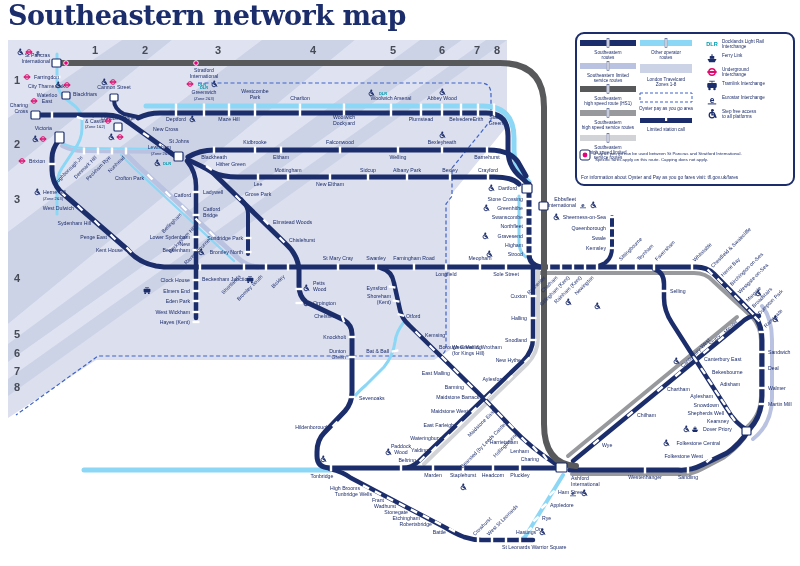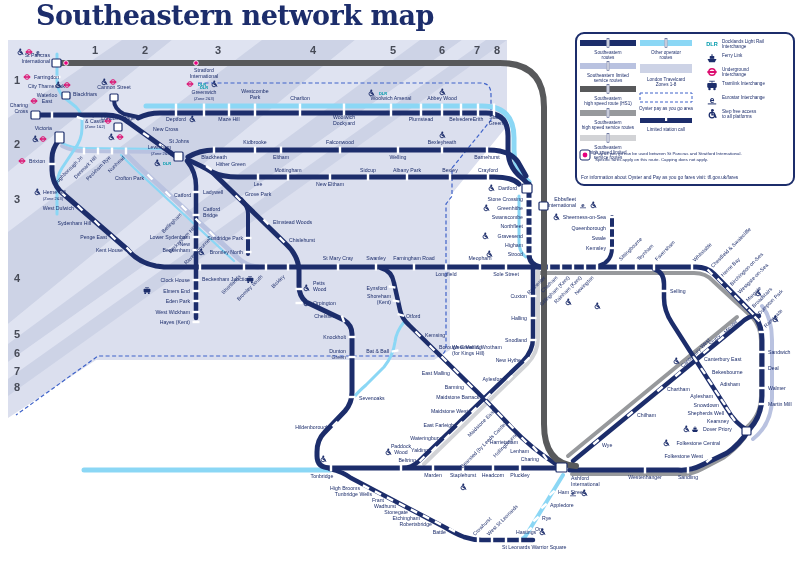--- a/index.html
+++ b/index.html
@@ -1,19 +1,19 @@
 <!DOCTYPE html>
 <html><head>
 <meta charset="utf-8">
 <style>
   html,body{margin:0;padding:0;background:#fff;}
   body{width:800px;height:566px;overflow:hidden;}
   .stage{position:relative;width:800px;height:566px;background:#fff;font-family:"Liberation Sans",sans-serif;}
   .title{position:absolute;top:0px;left:8px;font-family:"DejaVu Serif",serif;font-weight:bold;
-         font-size:27px;color:#1c2d6b;letter-spacing:-0.5px;margin-left:28px;}
+         font-size:27px;color:#1c2d6b;letter-spacing:-0.5px;}
   svg{position:absolute;left:0;top:0;}
 </style>
 </head>
 <body>
 
 <div class="stage">
   <svg id="svg" viewBox="0 0 800 566" width="800" height="566">
       <defs>
         <clipPath id="zc">
           <polygon points="8,40 507,40 507,126 450,196 450,350 434,360 96,360 8,418"></polygon>

